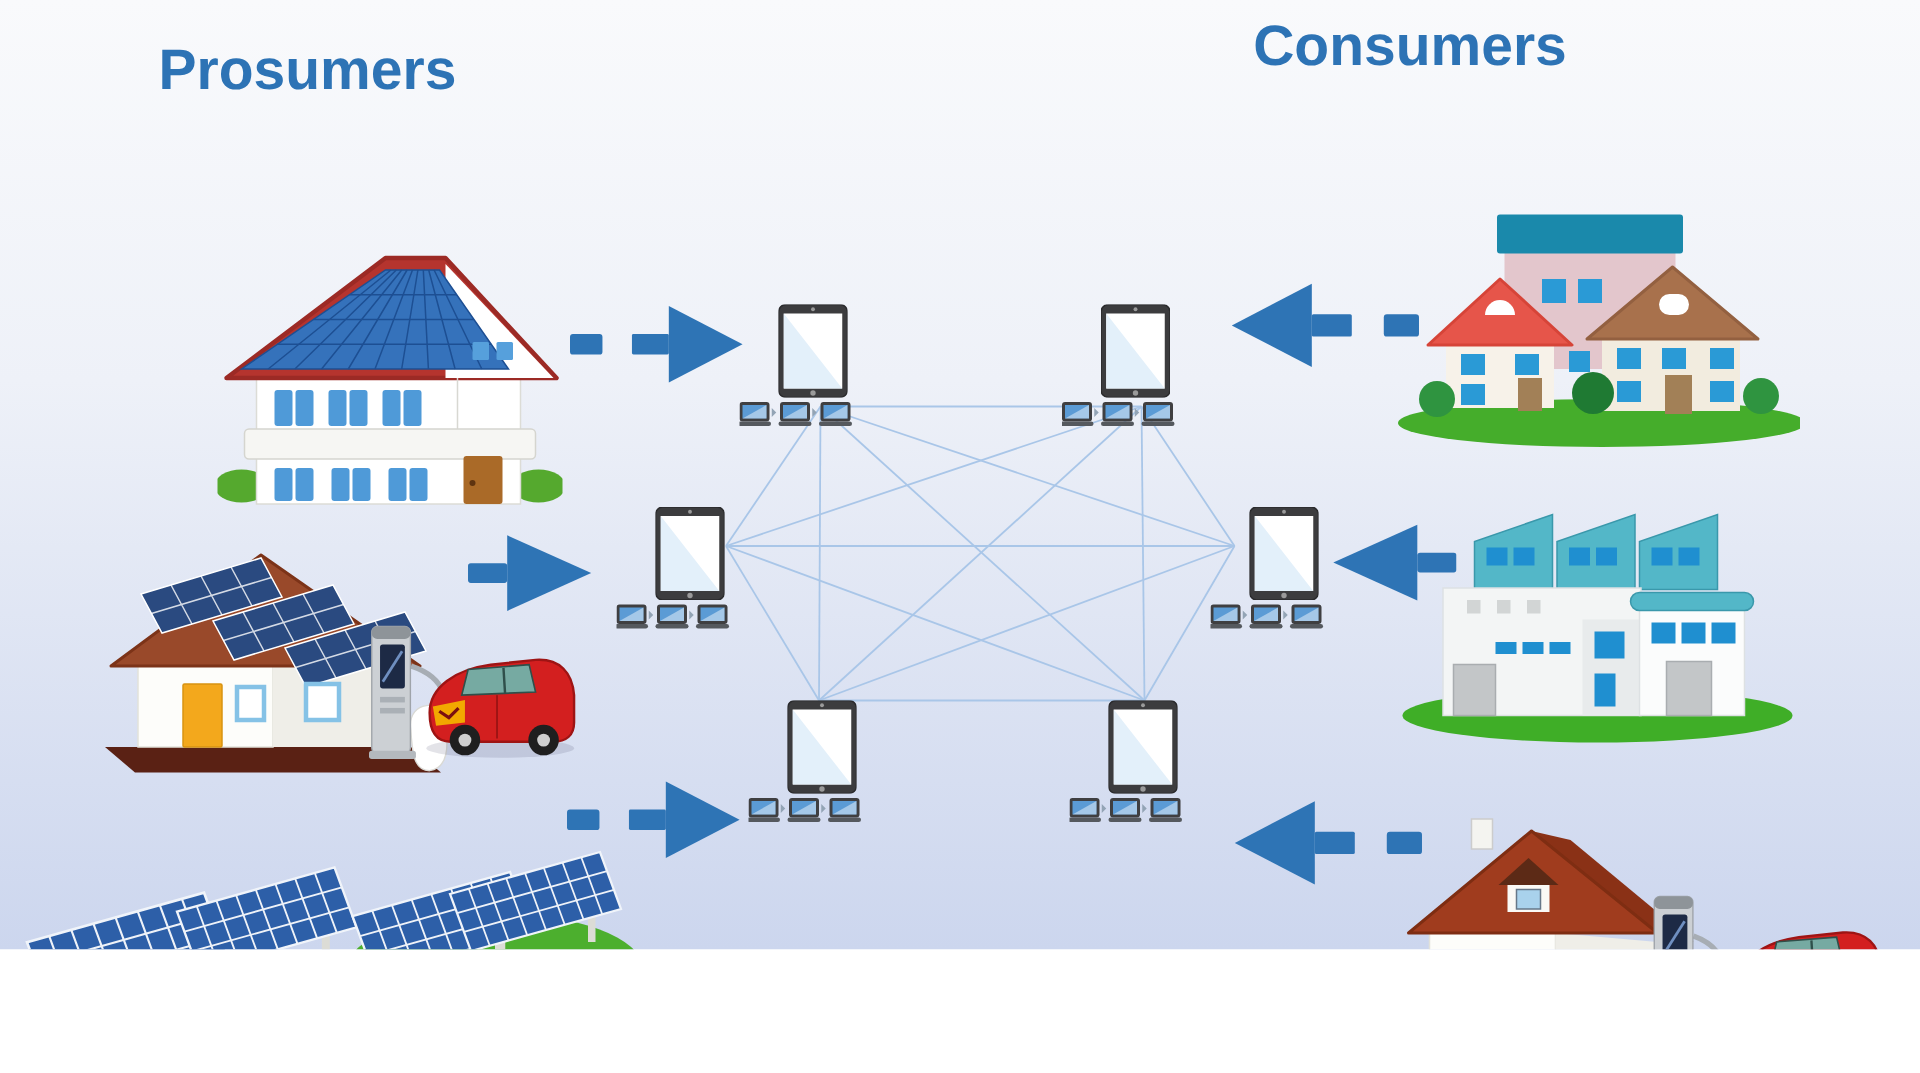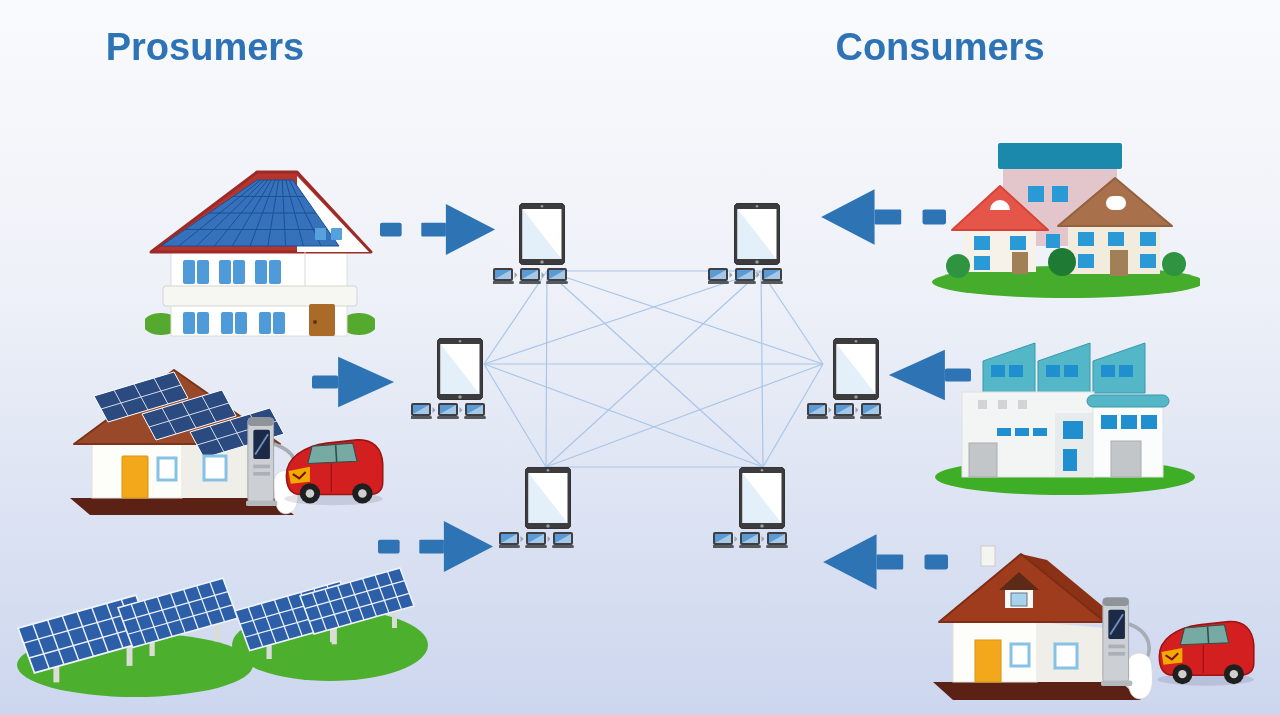--- a/index.html
+++ b/index.html
@@ -1,24 +1,24 @@
 <!DOCTYPE html>
 <html><head>
 <meta charset="utf-8">
 <style>
   html,body{margin:0;padding:0;}
   .stage{
-    position:relative;width:1280px;height:715px;overflow:hidden;
+    position:relative;width:1280px;height:633px;overflow:hidden;
     background:linear-gradient(180deg,#f9fafc 0%,#eef1f8 40%,#ccd6ee 100%);
     font-family:"Liberation Sans", sans-serif;
   }
   .title{position:absolute;text-align:center;color:#2d73b5;font-weight:700;
          font-size:38px;line-height:50px;letter-spacing:0;}
   .title-left{left:10px;top:22px;width:390px;}
-  .title-right{left:705px;top:22px;width:470px;}
+  .title-right{left:705px;top:6px;width:470px;}
   .mesh{position:absolute;left:0;top:0;width:1280px;height:715px;}
   .mesh line{stroke:#a9c6e8;stroke-width:1.2;}
   .node{position:absolute;width:76px;}
   .node .tablet{display:block;width:46px;height:62px;margin-left:26px;}
   .node .pcs{display:block;width:76px;height:18px;margin-top:2px;}
   .n1{left:493px;top:203px}.n2{left:708px;top:203px}
   .n3{left:411px;top:338px}.n4{left:807px;top:338px}
   .n5{left:499px;top:467px}.n6{left:713px;top:467px}
   .arrow{position:absolute;}
   .arrow svg{display:block;width:100%;height:auto;}

